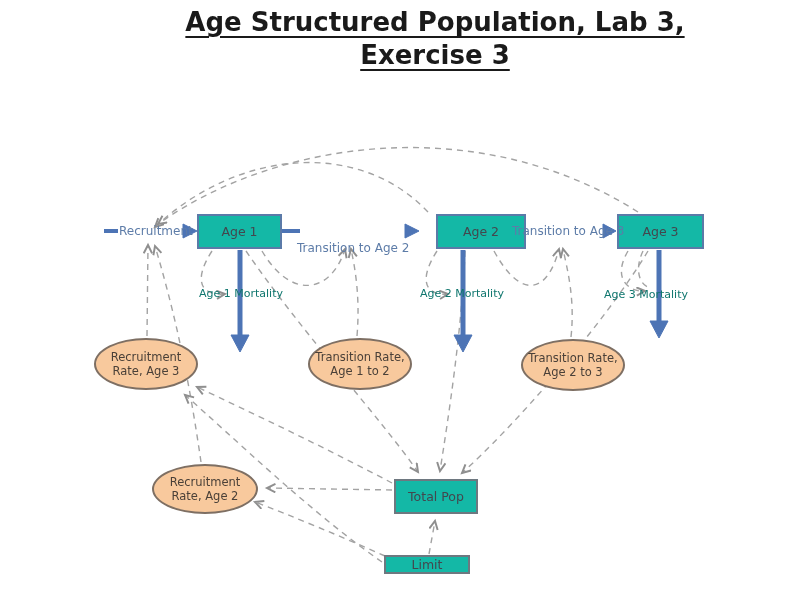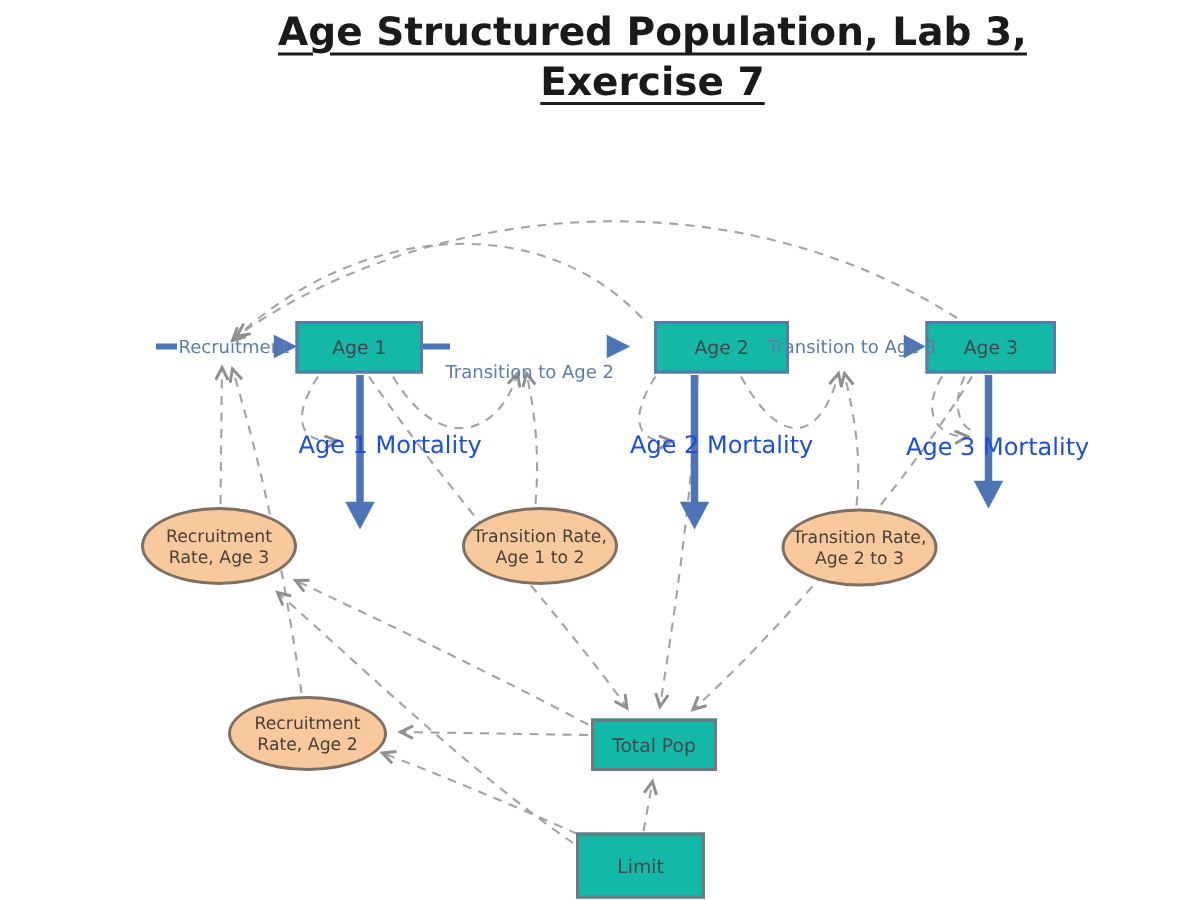--- a/index.html
+++ b/index.html
@@ -9,30 +9,30 @@
          font-size:26px;font-weight:bold;color:#1a1a1a;line-height:1.25;}
   .title span{text-decoration:underline;text-underline-offset:5px;}
   svg.wires{position:absolute;left:0;top:0;z-index:1;}
   .node{position:absolute;z-index:2;display:flex;align-items:center;justify-content:center;
         text-align:center;box-sizing:border-box;}
   .stock{background:#14b8a6;border:2px solid #5b7aa8;color:#43474e;font-size:12.5px;}
   .stock.util{border-color:#6e7880;}
   .conv{background:#f8c99d;border:2px solid #7e6f63;border-radius:50%;
         color:#4a4038;font-size:11.5px;line-height:1.25;flex-direction:column;}
   .flowlabel{position:absolute;z-index:3;font-size:12px;color:#5d7ca8;white-space:nowrap;}
-  .mortlabel{position:absolute;z-index:3;font-size:16px;color:#1d4ed8;white-space:nowrap;}
+  .mortlabel{position:absolute;z-index:3;font-size:11px;color:#0f766e;white-space:nowrap;}
 </style>
 </head>
 <body>
 
 <div class="stage">
 
   <div class="title">
     <span>Age Structured Population, Lab 3,</span><br>
-    <span>Exercise 7</span>
+    <span>Exercise 3</span>
   </div>
 
   <svg class="wires" width="800" height="600" viewBox="0 0 800 600">
     <defs>
       <marker id="gv" markerWidth="9" markerHeight="9" refX="6.5" refY="3.5" orient="auto">
         <path d="M0.5,0.5 L6.5,3.5 L0.5,6.5" fill="none" stroke="#8f8f8f" stroke-width="1.4"></path>
       </marker>
     </defs>
 
     <g fill="none" stroke="#a3a3a3" stroke-width="1.4" stroke-dasharray="6 5">
@@ -79,21 +79,21 @@
   </div>
   <div class="node stock" style="left:436px;top:214px;width:90px;height:35px;">
     <span>Age 2</span>
   </div>
   <div class="node stock" style="left:617px;top:214px;width:87px;height:35px;">
     <span>Age 3</span>
   </div>
   <div class="node stock util" style="left:394px;top:479px;width:84px;height:35px;">
     <span>Total Pop</span>
   </div>
-  <div class="node stock util" style="left:384px;top:555px;width:86px;height:44px;">
+  <div class="node stock util" style="left:384px;top:555px;width:86px;height:19px;">
     <span>Limit</span>
   </div>
 
   <div class="node conv" style="left:94px;top:338px;width:104px;height:52px;">
     <span>Recruitment</span>
     <span>Rate, Age 3</span>
   </div>
   <div class="node conv" style="left:308px;top:338px;width:104px;height:52px;">
     <span>Transition Rate,</span>
     <span>Age 1 to 2</span>

